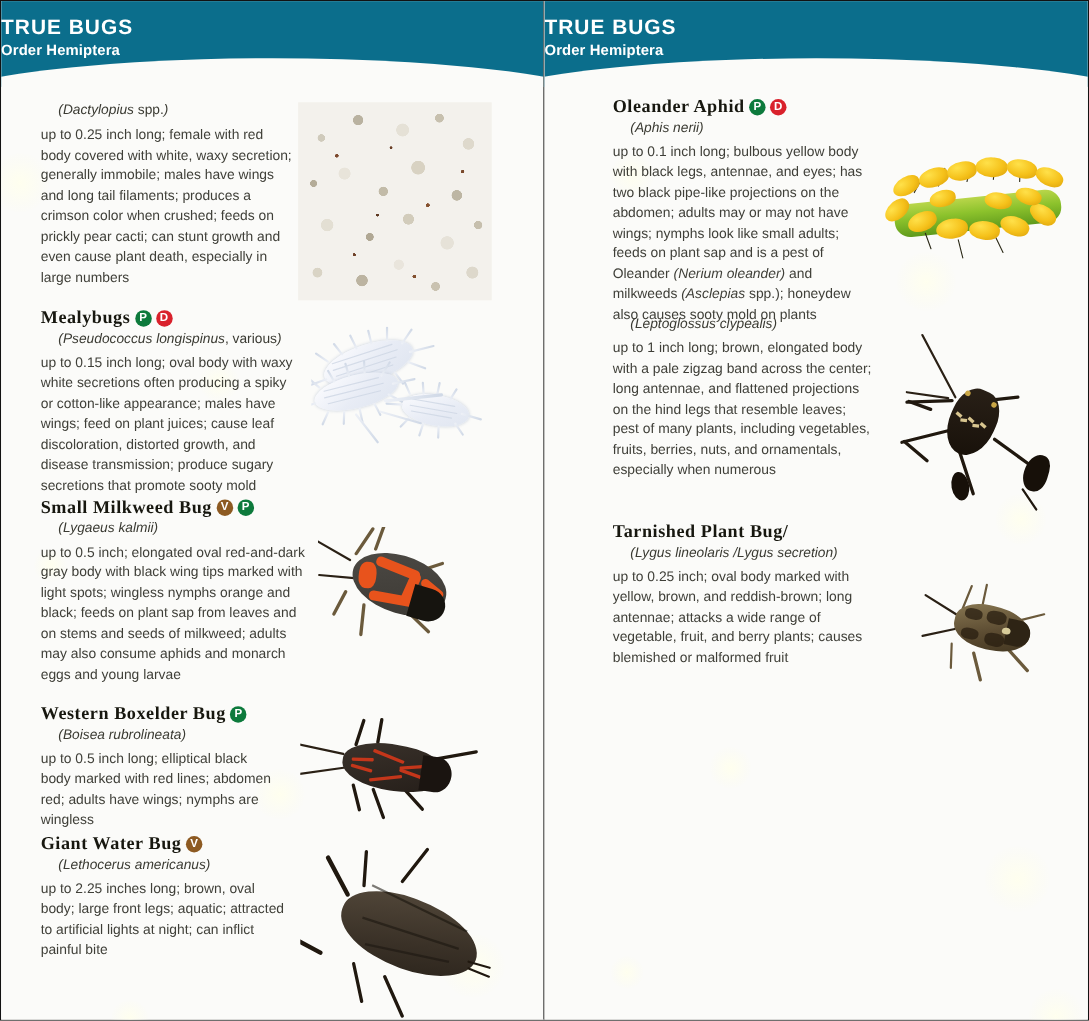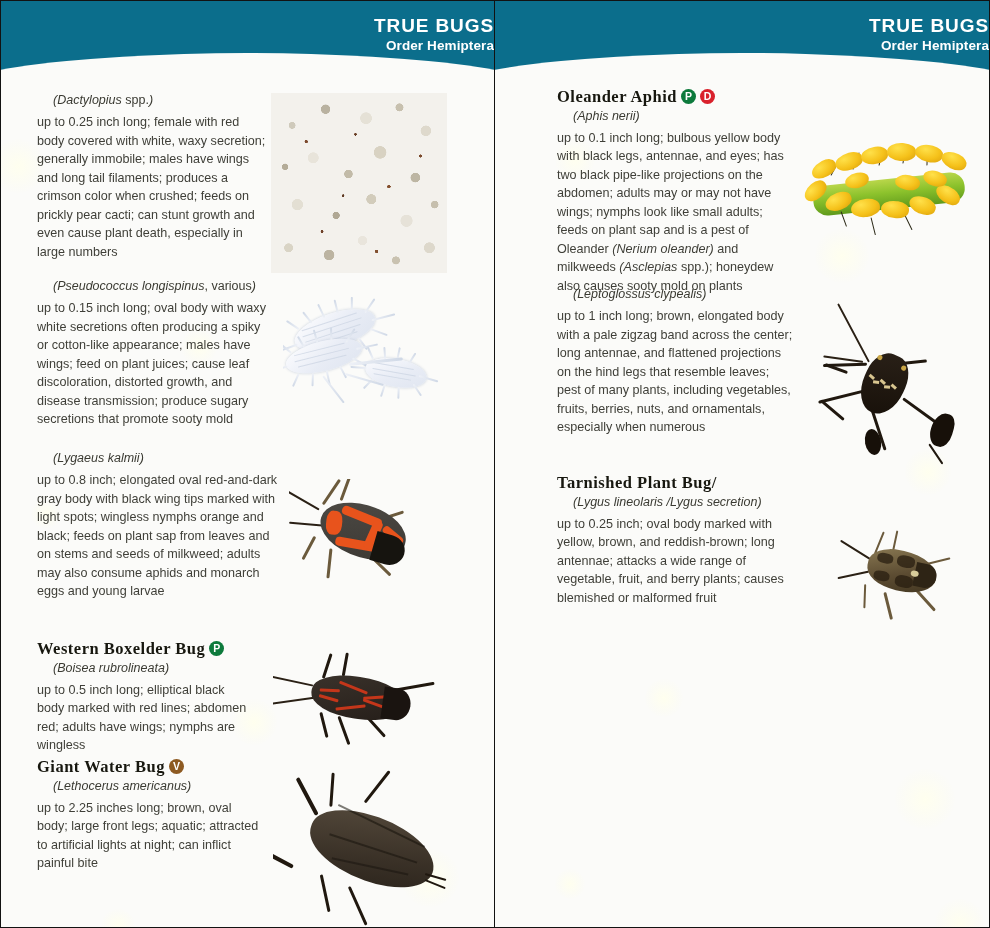--- a/index.html
+++ b/index.html
@@ -42,39 +42,38 @@
     left: -16%;
     top: 52px;
     width: 132%;
     height: 96px;
     background: #fbfbf9;
     border-radius: 50%;
   }
   .banner-title {
     position: relative;
     z-index: 3;
-    text-align: right;
+    text-align: left;
     color: #ffffff;
     font-size: 19px;
     font-weight: bold;
     letter-spacing: 0.9px;
     padding-top: 14px;
     line-height: 1.15;
   }
   .banner-sub {
     position: relative;
     z-index: 3;
-    text-align: right;
+    text-align: left;
     color: #ffffff;
     font-size: 13.5px;
     font-weight: bold;
     letter-spacing: 0.1px;
     line-height: 1.2;
     padding-top: 1px;
-    padding-left: 40px;
   }
 
   
   .content {
     position: relative;
     padding: 0;
     height: 848px;
   }
 
   
@@ -333,20 +332,23 @@
             <div class="spike" style="left:9px;  top:23px; width:13px; transform:rotate(124deg);"></div>
             <div class="spike" style="left:1px;  top:13px; width:16px; transform:rotate(174deg);"></div>
           </div>
           <div class="spike" style="left:66px; top:66px; width:54px; transform:rotate(-6deg); height:2.6px;"></div>
           <div class="spike" style="left:62px; top:76px; width:40px; transform:rotate(16deg); height:2.4px;"></div>
           <div class="spike" style="left:40px; top:78px; width:34px; transform:rotate(52deg); height:2.2px;"></div>
         </div>
       </div>
 
       <div class="entry" style="left:36px; top:200px; width:236px;">
+        <div class="common-name">
+          <span>Mealybugs</span><span class="badge badge-P">P</span><span class="badge badge-D">D</span>
+        </div>
         <div class="sci-name">(<span>Pseudococcus longispinus</span><span class="rom">, various</span>)</div>
         <div class="desc">up to 0.15 inch long; oval body with waxy white secretions often producing a spiky or cotton-like appearance; males have wings; feed on plant juices; cause leaf discoloration, distorted growth, and disease transmission; produce sugary secretions that promote sooty mold</div>
       </div>
 
       <div class="figure" style="left:288px; top:400px; width:140px; height:120px;">
         <div class="fig-inner">
           <div class="ant" style="left:30px; top:30px; width:36px; transform:rotate(-150deg);"></div>
           <div class="ant" style="left:34px; top:46px; width:34px; transform:rotate(-175deg);"></div>
           <div class="leg pale" style="left:34px; top:24px; width:30px; height:3px; transform:rotate(-56deg);"></div>
           <div class="leg pale" style="left:52px; top:20px; width:28px; height:3px; transform:rotate(-70deg);"></div>
@@ -359,22 +361,25 @@
             <div class="milk-red" style="left:18px; top:8px;  width:42px; height:9px;  border-radius:4px; transform:rotate(6deg);"></div>
             <div class="milk-red" style="left:20px; top:36px; width:44px; height:9px;  border-radius:4px; transform:rotate(-6deg);"></div>
             <div class="milk-red" style="left:50px; top:12px; width:10px; height:30px; border-radius:4px; transform:rotate(8deg);"></div>
             <div class="milk-red" style="left:62px; top:18px; width:24px; height:8px;  border-radius:4px; transform:rotate(24deg);"></div>
             <div class="sh" style="left:58px; top:22px; width:32px; height:30px; background:#16140f; border-radius:0 60% 60% 0;"></div>
           </div>
         </div>
       </div>
 
       <div class="entry" style="left:36px; top:372px; width:242px;">
+        <div class="common-name">
+          <span>Small Milkweed Bug</span><span class="badge badge-V">V</span><span class="badge badge-P">P</span>
+        </div>
         <div class="sci-name">(<span>Lygaeus kalmii</span>)</div>
-        <div class="desc">up to 0.8 inch; elongated oval red-and-dark gray body with black wing tips marked with light spots; wingless nymphs orange and black; feeds on plant sap from leaves and on stems and seeds of milkweed; adults may also consume aphids and monarch eggs and young larvae</div>
+        <div class="desc">up to 0.5 inch; elongated oval red-and-dark gray body with black wing tips marked with light spots; wingless nymphs orange and black; feeds on plant sap from leaves and on stems and seeds of milkweed; adults may also consume aphids and monarch eggs and young larvae</div>
       </div>
 
       <div class="figure" style="left:272px; top:572px; width:180px; height:120px;">
         <div class="fig-inner">
           <div class="ant" style="left:40px; top:34px; width:48px; transform:rotate(-168deg);"></div>
           <div class="ant" style="left:42px; top:46px; width:50px; transform:rotate(172deg);"></div>
           <div class="leg" style="left:50px; top:26px; width:26px; height:2.6px; transform:rotate(-72deg);"></div>
           <div class="leg" style="left:70px; top:24px; width:24px; height:2.6px; transform:rotate(-80deg);"></div>
           <div class="leg" style="left:120px; top:38px; width:42px; height:2.6px; transform:rotate(-10deg);"></div>
           <div class="leg" style="left:48px; top:60px; width:26px; height:2.6px; transform:rotate(76deg);"></div>

